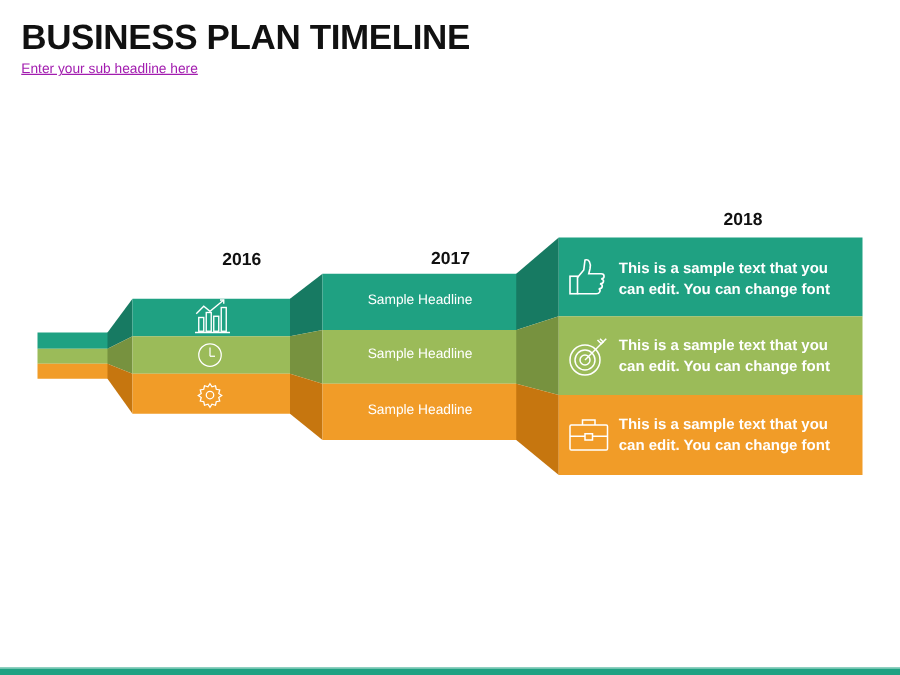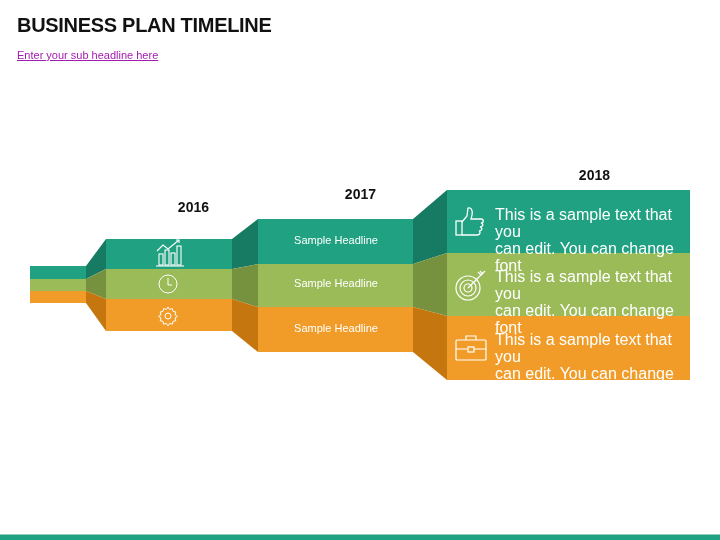--- a/index.html
+++ b/index.html
@@ -1,32 +1,32 @@
 <!DOCTYPE html>
 <html><head>
 <meta charset="utf-8">
 <style>
   html,body{margin:0;padding:0;}
   body{width:720px;height:540px;position:relative;background:#ffffff;overflow:hidden;font-family:"Liberation Sans",sans-serif;}
-  .title{position:absolute;left:17px;top:14px;font-size:20px;font-weight:bold;color:#111;letter-spacing:-0.3px;}
+  .title{position:absolute;left:17px;top:14px;font-size:28px;font-weight:bold;color:#111;letter-spacing:-0.3px;}
   .subtitle{position:absolute;left:17px;top:49px;font-size:11px;color:#a21caf;text-decoration:underline;}
   .year{position:absolute;font-size:14px;font-weight:bold;color:#111;text-align:right;width:80px;}
   .diagram{position:absolute;left:0;top:0;}
   .label{position:absolute;color:#fff;font-size:11px;text-align:center;}
-  .desc{position:absolute;color:#fff;font-size:16px;line-height:17px;left:495px;width:190px;}
+  .desc{position:absolute;color:#fff;font-size:12px;line-height:17px;left:495px;width:190px;font-weight:bold;}
   .bottom-bar{position:absolute;left:0;top:534px;width:720px;height:6px;background:#1fa182;border-top:1px solid #8fd0c0;}
 </style>
 </head>
 <body>
 
 <div class="title">BUSINESS PLAN TIMELINE</div>
 <div class="subtitle">Enter your sub headline here</div>
 
 <div class="year" style="left:129px;top:199px;">2016</div>
-<div class="year" style="left:296px;top:186px;">2017</div>
+<div class="year" style="left:296px;top:198px;">2017</div>
 <div class="year" style="left:530px;top:167px;">2018</div>
 
 <svg class="diagram" width="720" height="540">
 
   <g>
     <rect x="30" y="266" width="57" height="13" fill="#1fa182"></rect>
     <rect x="30" y="279" width="57" height="12" fill="#9bbb59"></rect>
     <rect x="30" y="291" width="57" height="12" fill="#f19c28"></rect>
   </g>
 

